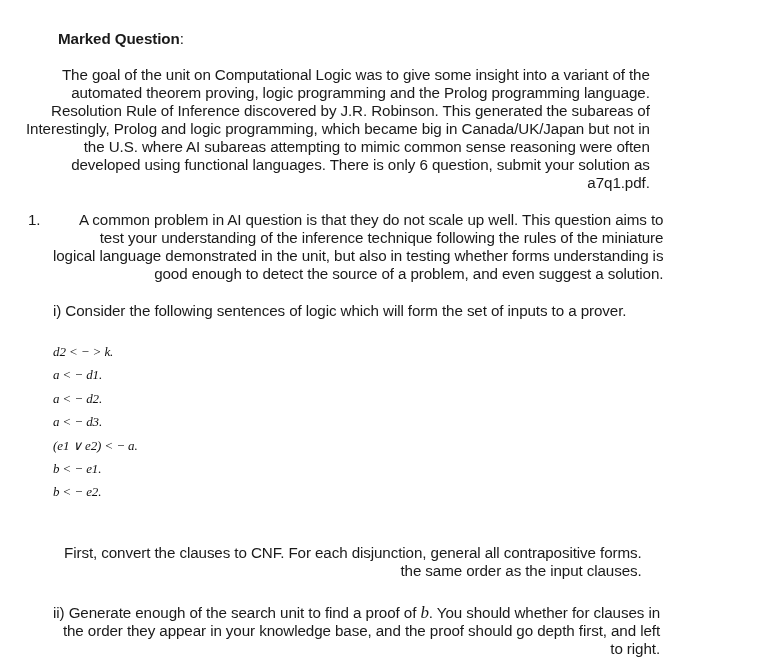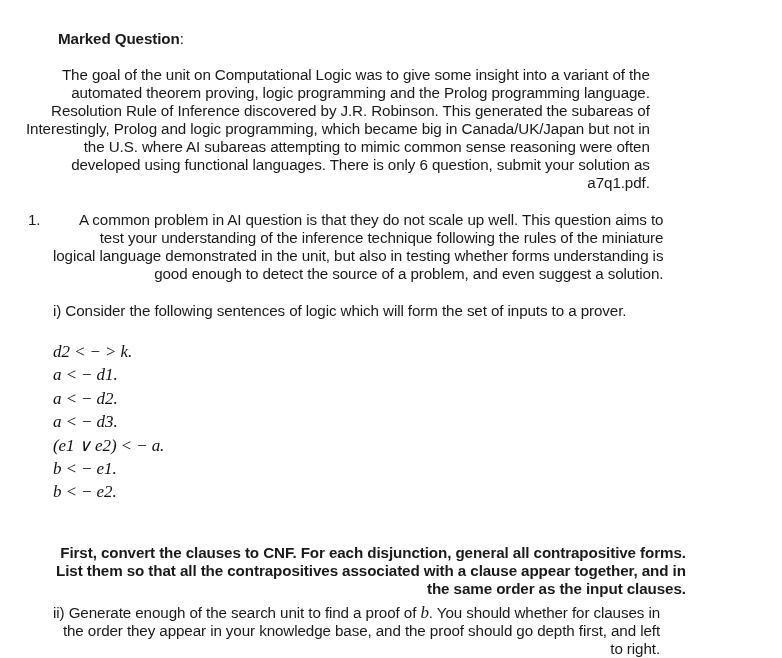--- a/index.html
+++ b/index.html
@@ -48,27 +48,27 @@
       line-height: 18px;
     }
     .qbody { left: 27px; top: 211px; }
     .consider { left: 27px; top: 302px; }
     .formulas {
       position: absolute;
       left: 27px;
       top: 340px;
       font-family: "Liberation Serif", serif;
       font-style: italic;
-      font-size: 17px;
+      font-size: 13px;
       line-height: 23.4px;
       white-space: nowrap;
       color: #111;
     }
     .formulas .f { display: block; height: 23.4px; }
-    .cnf { left: 30px; top: 544px; font-weight: bold; }
+    .cnf { left: 38px; top: 544px; }
     .part2 { left: 27px; top: 604px; }
     .italic-serif {
       font-family: "Liberation Serif", serif;
       font-style: italic;
       font-size: 17px;
     }
   </style>
 </head>
 <body>
 
@@ -104,21 +104,20 @@
     <span class="f">a &lt; − d1.</span>
     <span class="f">a &lt; − d2.</span>
     <span class="f">a &lt; − d3.</span>
     <span class="f">(e1 ∨ e2) &lt; − a.</span>
     <span class="f">b &lt; − e1.</span>
     <span class="f">b &lt; − e2.</span>
   </div>
 
   <div class="para cnf">
     <span class="line">First, convert the clauses to CNF.  For each disjunction, general all contrapositive forms.</span>
-    <span class="line">List them so that all the contrapositives associated with a clause appear together, and in</span>
     <span class="line">the same order as the input clauses.</span>
   </div>
 
   <div class="para part2">
     <span class="line"><span>ii) Generate enough of the search unit to find a proof of </span><span class="italic-serif">b</span><span>. You should whether for clauses in</span></span>
     <span class="line">the order they appear in your knowledge base, and the proof should go depth first, and left</span>
     <span class="line">to right.</span>
   </div>
 
 </div>

